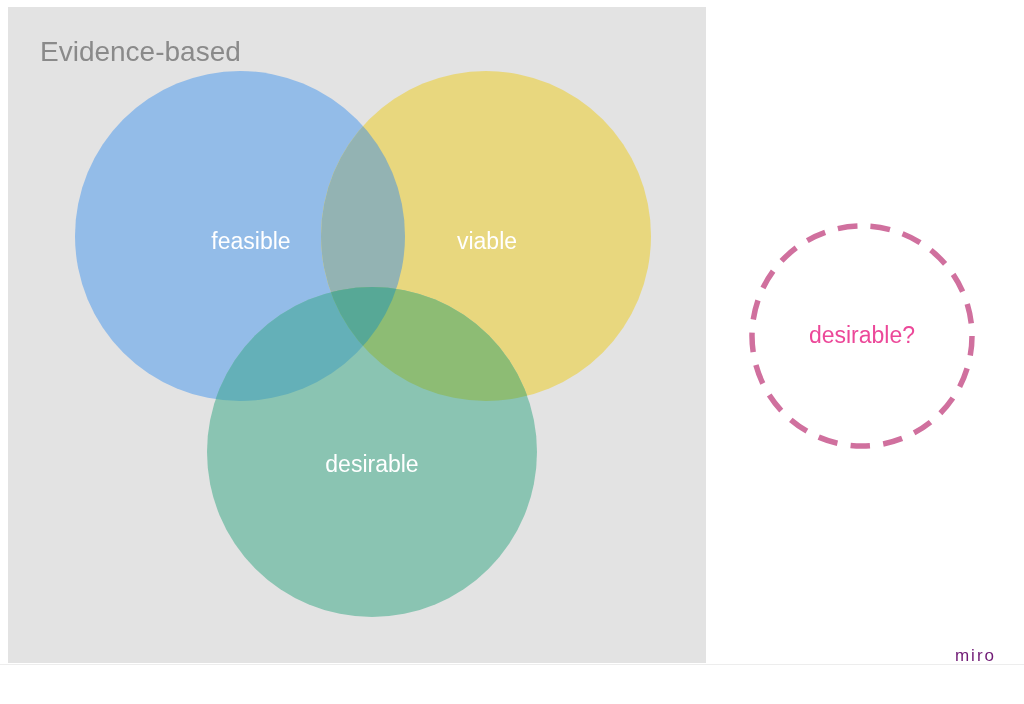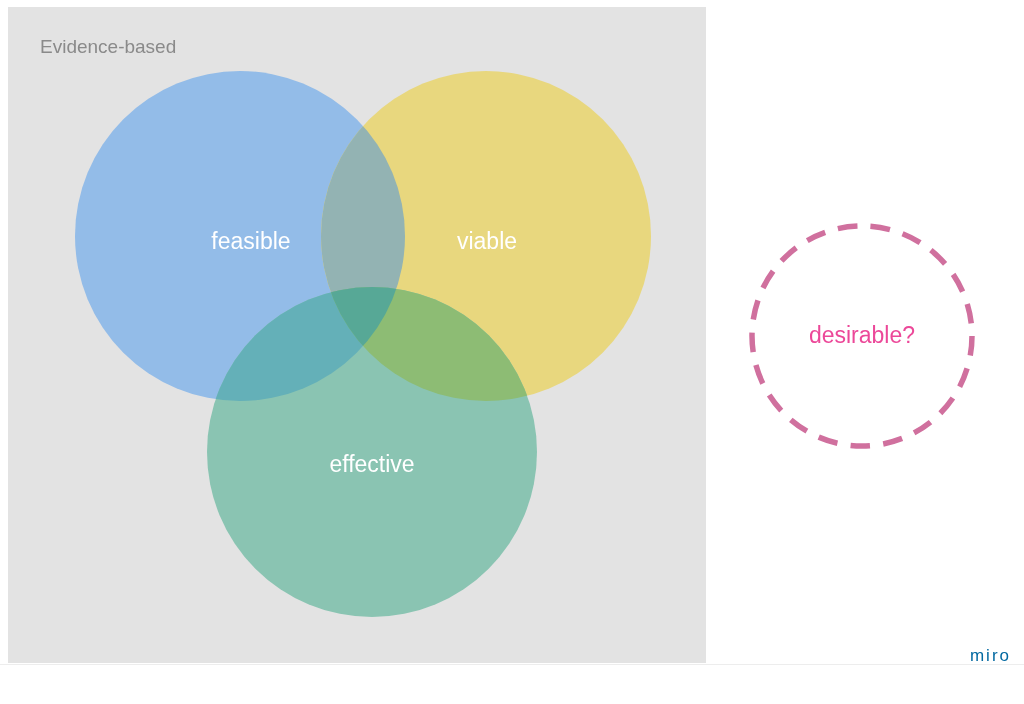--- a/index.html
+++ b/index.html
@@ -29,21 +29,21 @@
     left: 0;
     top: 664px;
     width: 1024px;
     height: 1px;
     background: #ededed;
   }
   .frame-title {
     position: absolute;
     left: 40px;
     top: 36px;
-    font-size: 19px;
+    font-size: 28px;
     color: #8a8a8a;
     white-space: nowrap;
   }
   svg.venn-layer {
     position: absolute;
     left: 0;
     top: 0;
     width: 1024px;
     height: 704px;
   }
@@ -61,26 +61,26 @@
     position: absolute;
     left: 862px;
     top: 335px;
     transform: translate(-50%, -50%);
     color: #ec4899;
     font-size: 23px;
     white-space: nowrap;
   }
   .watermark {
     position: absolute;
-    right: 13px;
+    right: 28px;
     top: 646px;
     font-size: 17px;
     font-weight: 500;
     letter-spacing: 2px;
-    color: #0369a1;
+    color: #701a75;
     text-align: right;
   }
 </style>
 </head>
 <body>
 
 <div class="stage">
 
   <div class="frame"></div>
   <div class="frame-bottom-line"></div>
@@ -113,19 +113,19 @@
       </g>
     </g>
 
     <circle fill="none" stroke-linecap="butt" cx="862" cy="336" r="110" stroke="#d0709e" stroke-width="5.5" stroke-dasharray="19.7 13.2"></circle>
   </svg>
 
   <div class="venn-label feasible">feasible</div>
 
   <div class="venn-label viable">viable</div>
 
-  <div class="venn-label effective">effective</div>
+  <div class="venn-label effective">desirable</div>
 
   <div class="desirable-label">desirable?</div>
 
   <div class="watermark">miro</div>
 
 </div>
 
 </body></html>

